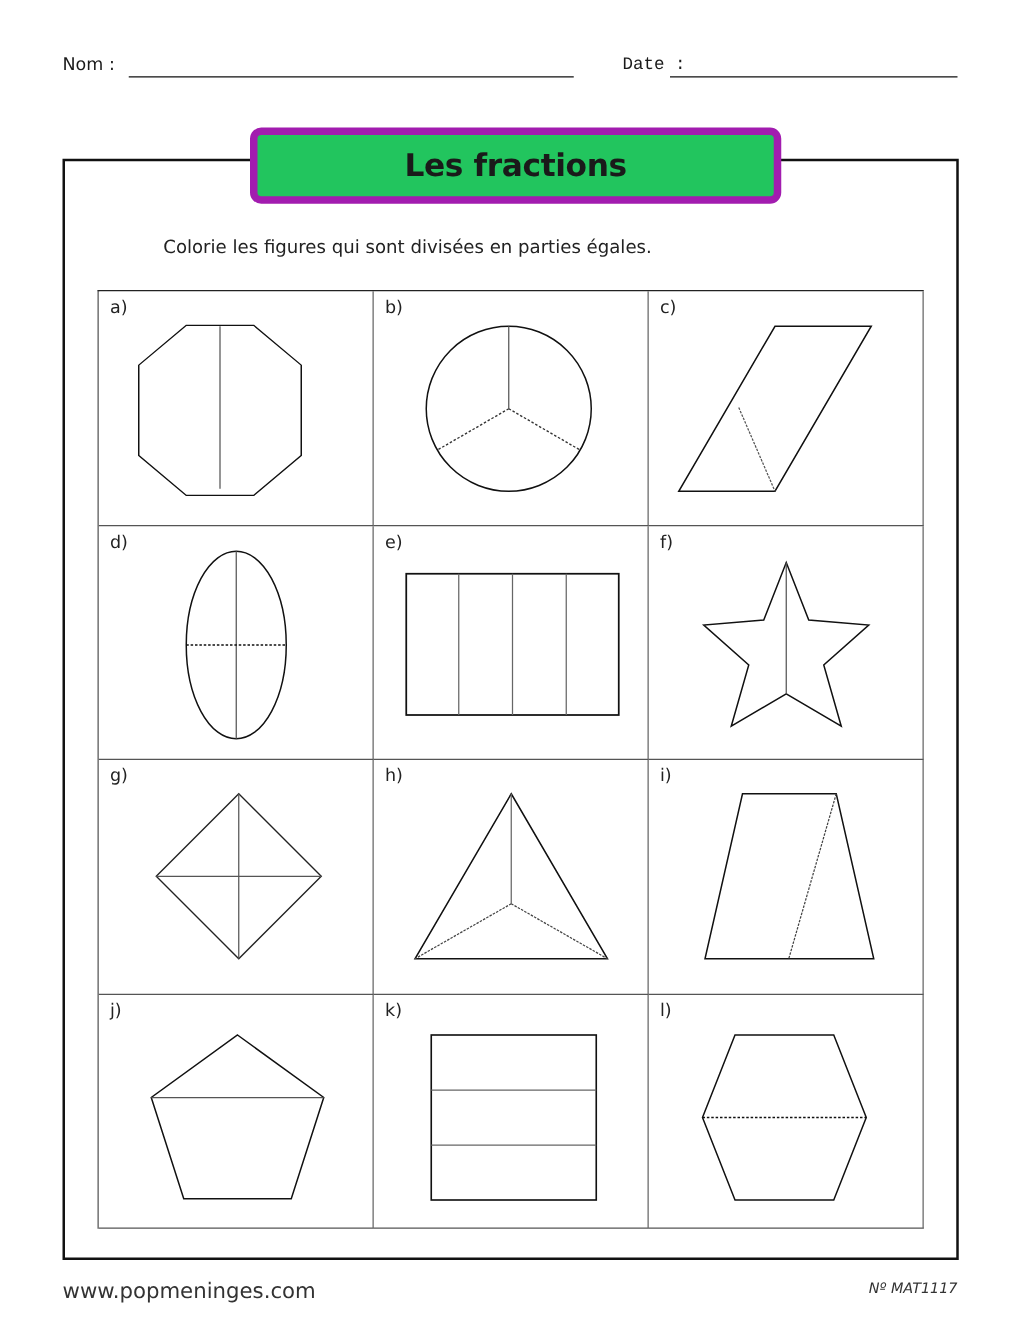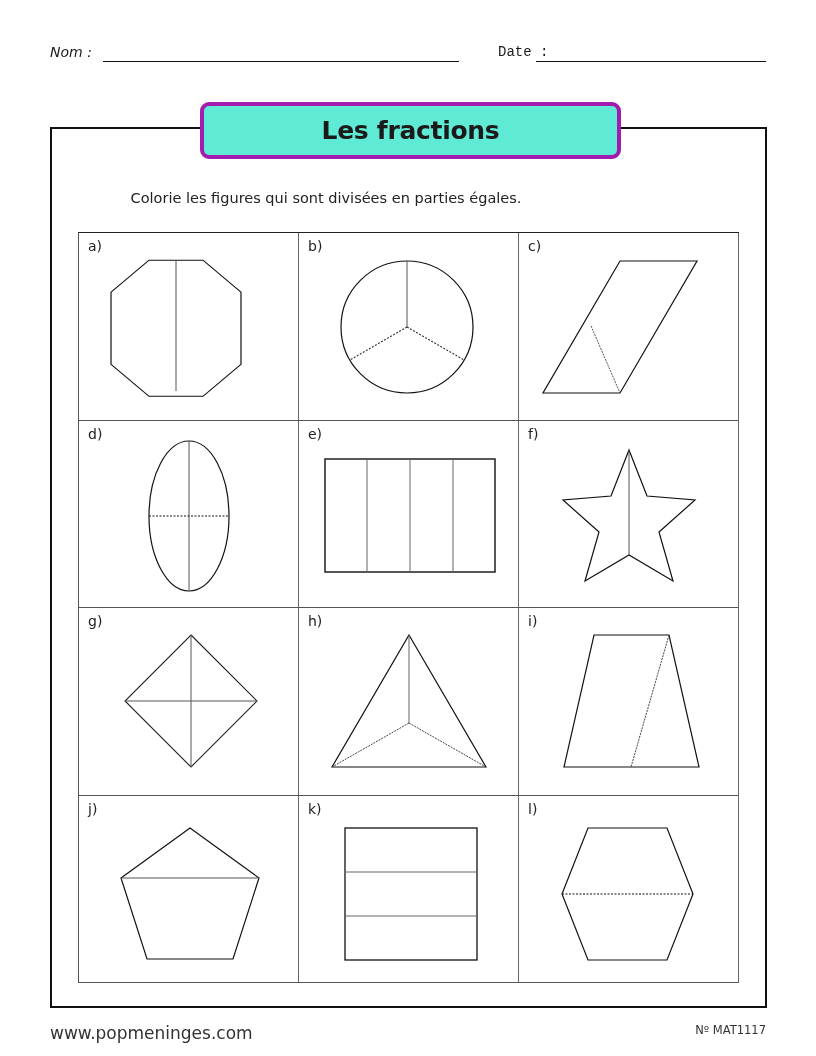--- a/index.html
+++ b/index.html
@@ -1,34 +1,34 @@
 <!DOCTYPE html>
 <html><head>
   <meta charset="utf-8">
   <style>
     html, body { margin: 0; padding: 0; background: #ffffff; }
     body { width: 816px; height: 1056px; position: relative; overflow: hidden; font-family: "DejaVu Sans", sans-serif; color: #1a1a1a; }
     .header-row { position: absolute; top: 44px; left: 50px; width: 716px; height: 22px; font-size: 14px; }
     .label { position: absolute; top: 0; }
     .line { position: absolute; top: 17px; border-bottom: 1.3px solid #111; height: 0; }
     .frame { position: absolute; left: 50px; top: 127px; width: 713px; height: 877px; border: 2px solid #111; }
-    .title-box { position: absolute; left: 200px; top: 102px; width: 413px; height: 49px; border: 4px solid #a21caf; border-radius: 9px; background: #5eead4; display: flex; align-items: center; justify-content: center; font-weight: bold; font-size: 25px; letter-spacing: -0.3px; }
+    .title-box { position: absolute; left: 200px; top: 102px; width: 413px; height: 49px; border: 6px solid #a21caf; border-radius: 9px; background: #22c55e; display: flex; align-items: center; justify-content: center; font-weight: bold; font-size: 25px; letter-spacing: -0.3px; }
     .instruction { position: absolute; top: 190px; left: 0; width: 652px; text-align: center; font-size: 14.5px; color: #222; }
     .grid { position: absolute; left: 78px; top: 232px; width: 660px; height: 750px; border-top: 1.5px solid #222; border-left: 1.5px solid #555; display: grid; grid-template-columns: repeat(3, 220px); grid-template-rows: repeat(4, 187.5px); }
     .cell { position: relative; border-right: 1.5px solid #666; border-bottom: 1.5px solid #555; box-sizing: border-box; }
     .cell-label { position: absolute; left: 9px; top: 5px; font-size: 14px; color: #222; }
     .cell svg { position: absolute; left: 0; top: 0; width: 220px; height: 187px; }
     .footer-left { position: absolute; left: 50px; top: 1023px; font-size: 17px; color: #333; }
-    .footer-right { position: absolute; right: 50px; top: 1023px; font-size: 11.5px; color: #333; }
+    .footer-right { position: absolute; right: 50px; top: 1023px; font-size: 11.5px; color: #333; font-style: italic; }
   </style>
 </head>
 <body>
 
 <div class="header-row">
-  <span class="label" style="left:0;font-style:italic;">Nom :</span>
+  <span class="label" style="left:0;">Nom :</span>
   <div class="line" style="left:53px; width:356px;"></div>
   <span class="label" style="left:448px;font-family:Liberation Mono, monospace;">Date :</span>
   <div class="line" style="left:486px; width:230px;"></div>
 </div>
 
 <div class="frame"></div>
 <div class="title-box">Les fractions</div>
 
 <div class="instruction">Colorie les figures qui sont divisées en parties égales.</div>
 

